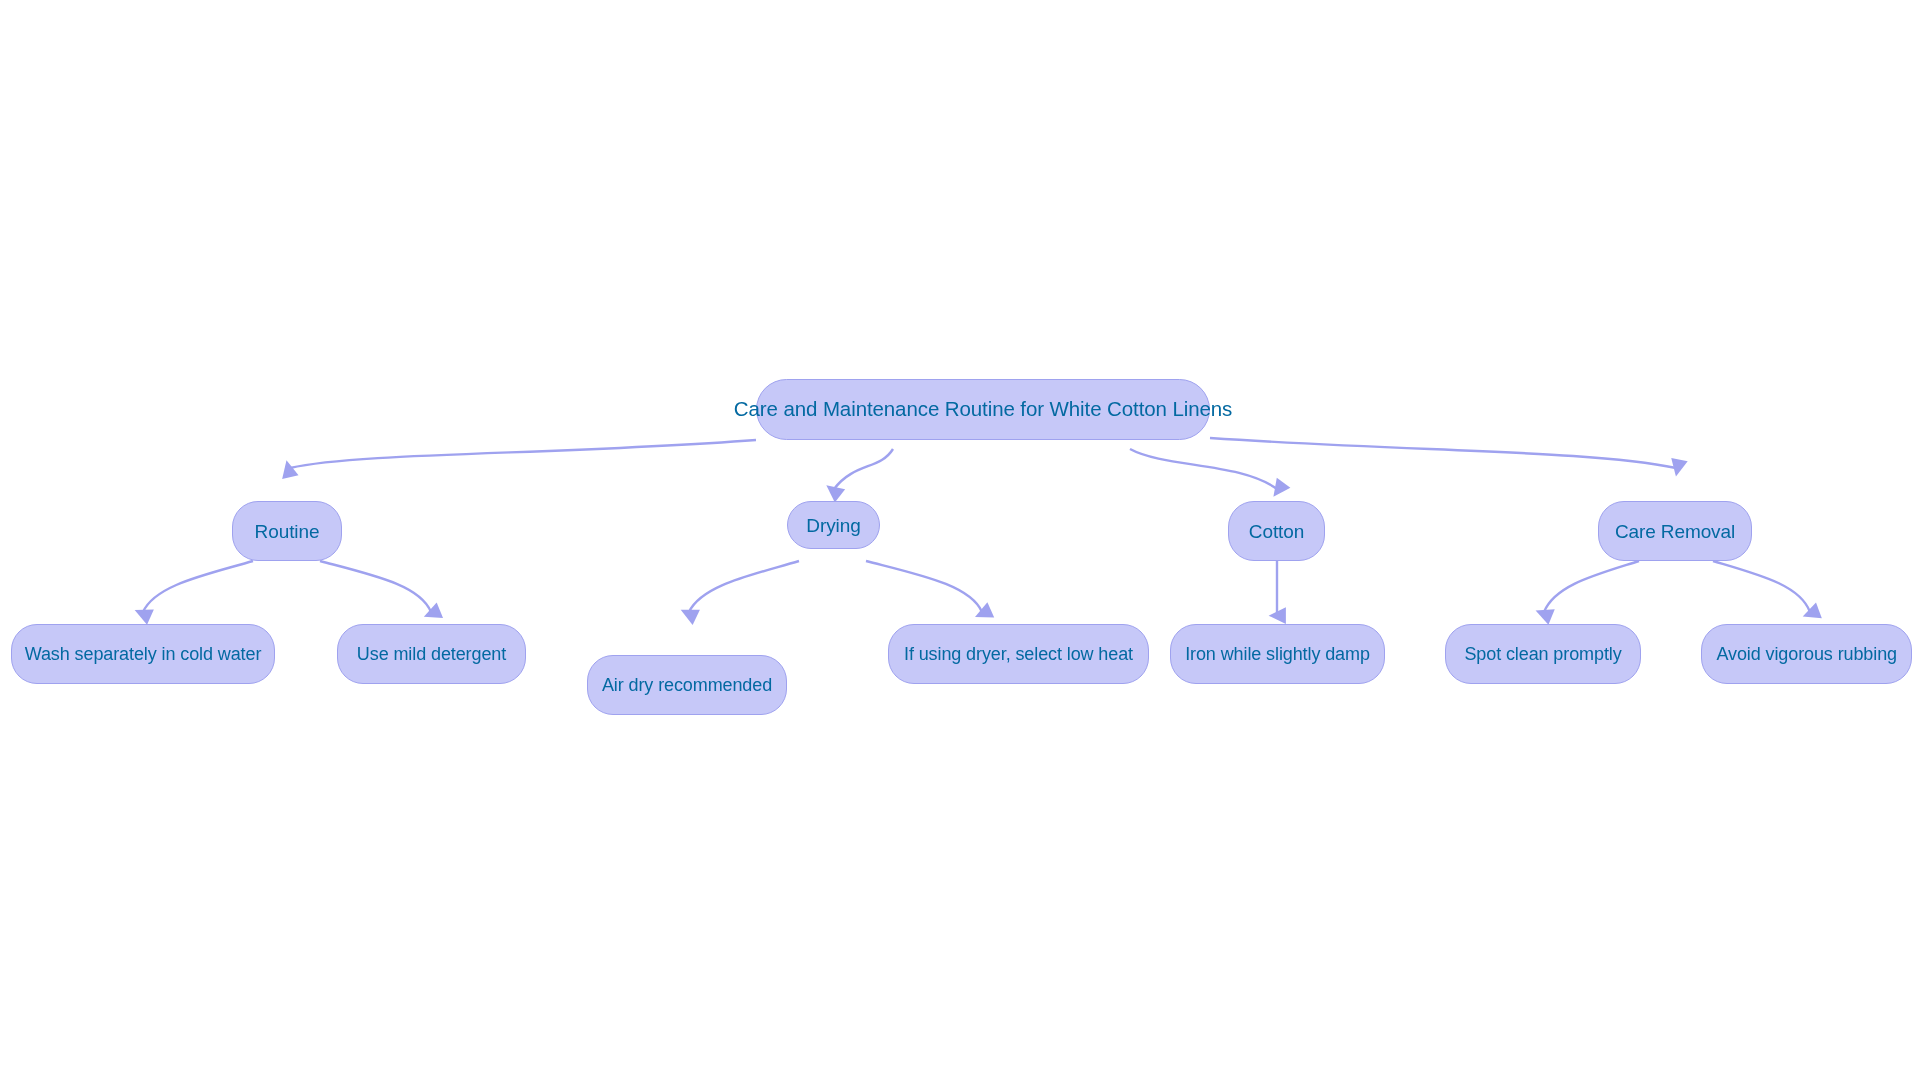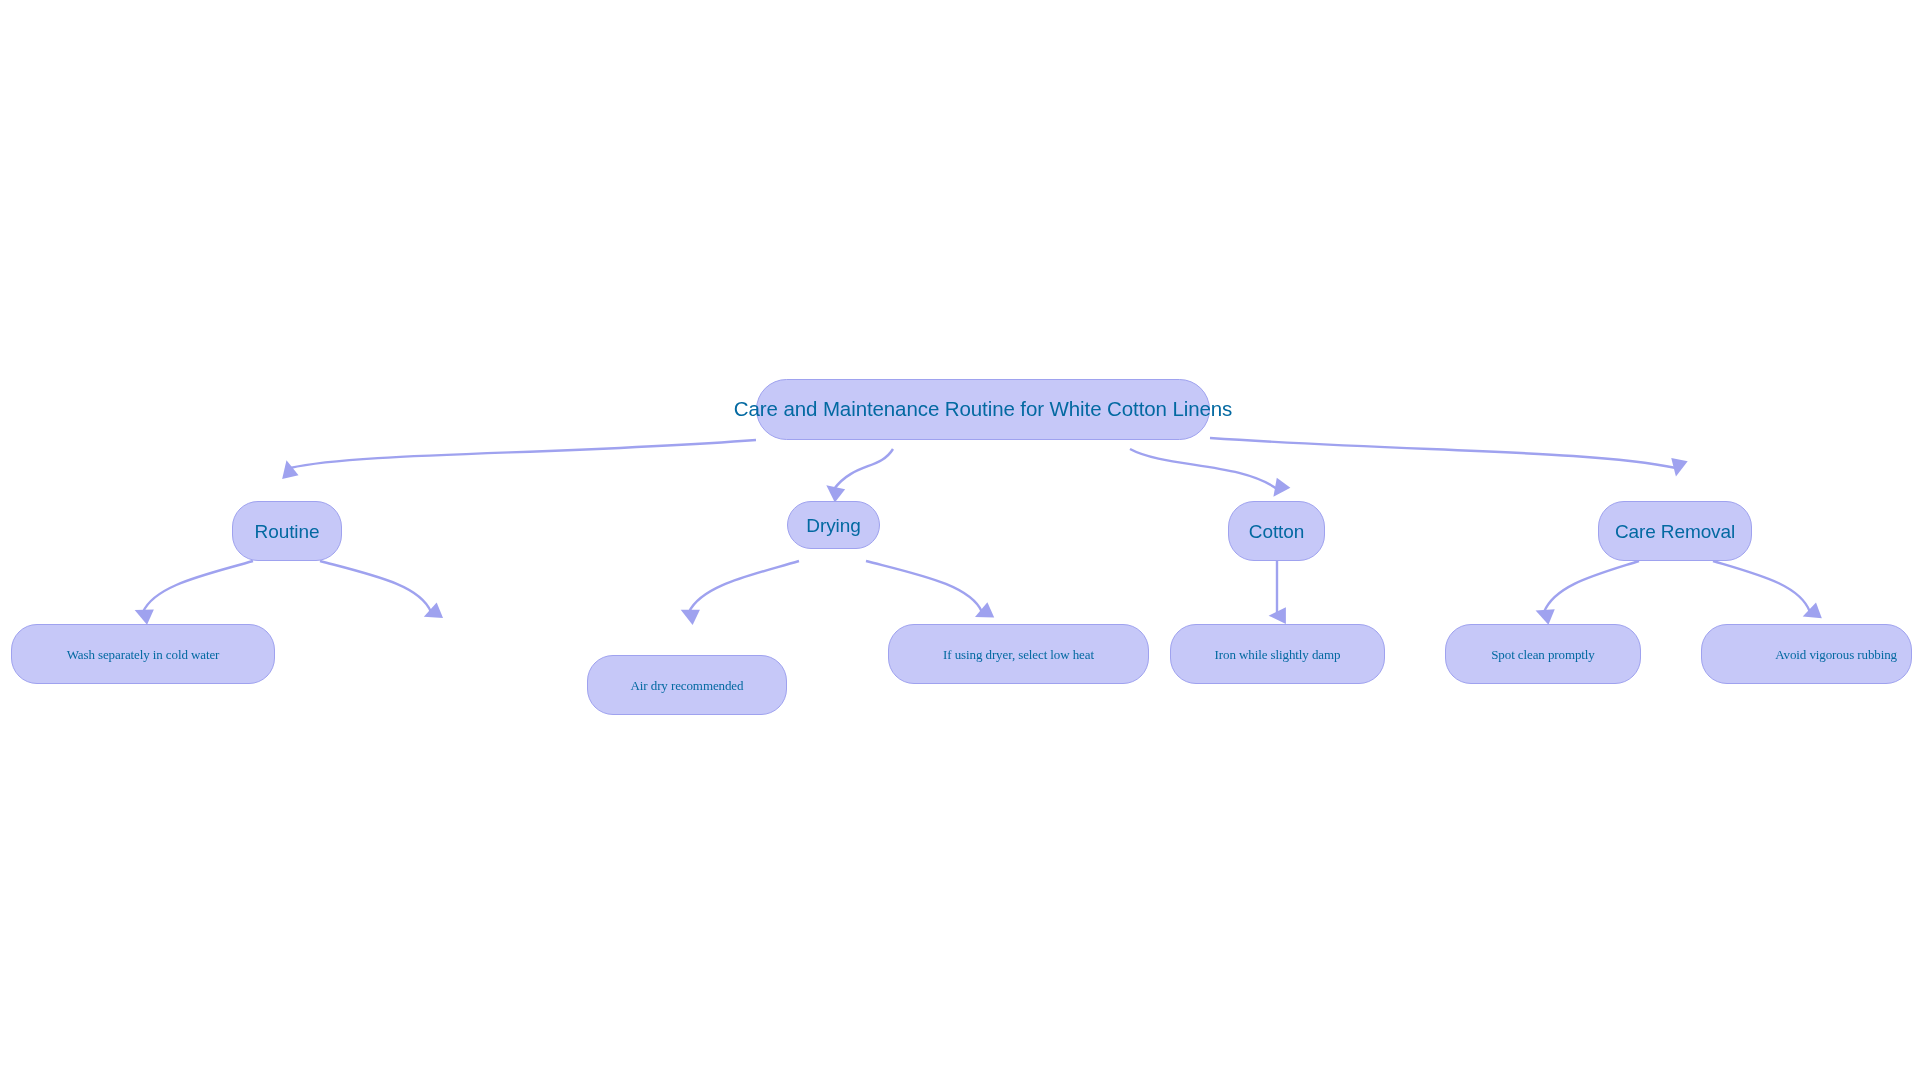--- a/index.html
+++ b/index.html
@@ -43,22 +43,21 @@
   .node-root {
     border-radius: 34px;
     font-size: 20.5px;
   }
   .node-branch {
     border-radius: 26px;
     font-size: 19px;
   }
   .node-leaf {
     border-radius: 26px;
-    font-size: 13px;
-    font-family: Liberation Serif, serif;
+    font-size: 18px;
   }
   .node-label {
     display: block;
     padding: 0 14px;
     line-height: 1;
   }
 </style>
 </head>
 <body>
 
@@ -111,20 +110,23 @@
   </div>
 
   <div class="node node-branch" style="left:1598px; top:501px; width:154px; height:60px;">
     <span class="node-label">Care Removal</span>
   </div>
 
   <div class="node node-leaf" style="left:11px; top:624px; width:264px; height:60px;">
     <span class="node-label">Wash separately in cold water</span>
   </div>
 
+  <div class="node node-leaf" style="left:337px; top:624px; width:189px; height:60px;">
+    <span class="node-label">Use mild detergent</span>
+  </div>
 
   <div class="node node-leaf" style="left:587px; top:624px; width:200px; height:60px;margin-top:31px;">
     <span class="node-label">Air dry recommended</span>
   </div>
 
   <div class="node node-leaf" style="left:888px; top:624px; width:261px; height:60px;">
     <span class="node-label">If using dryer, select low heat</span>
   </div>
 
   <div class="node node-leaf" style="left:1170px; top:624px; width:215px; height:60px;">

